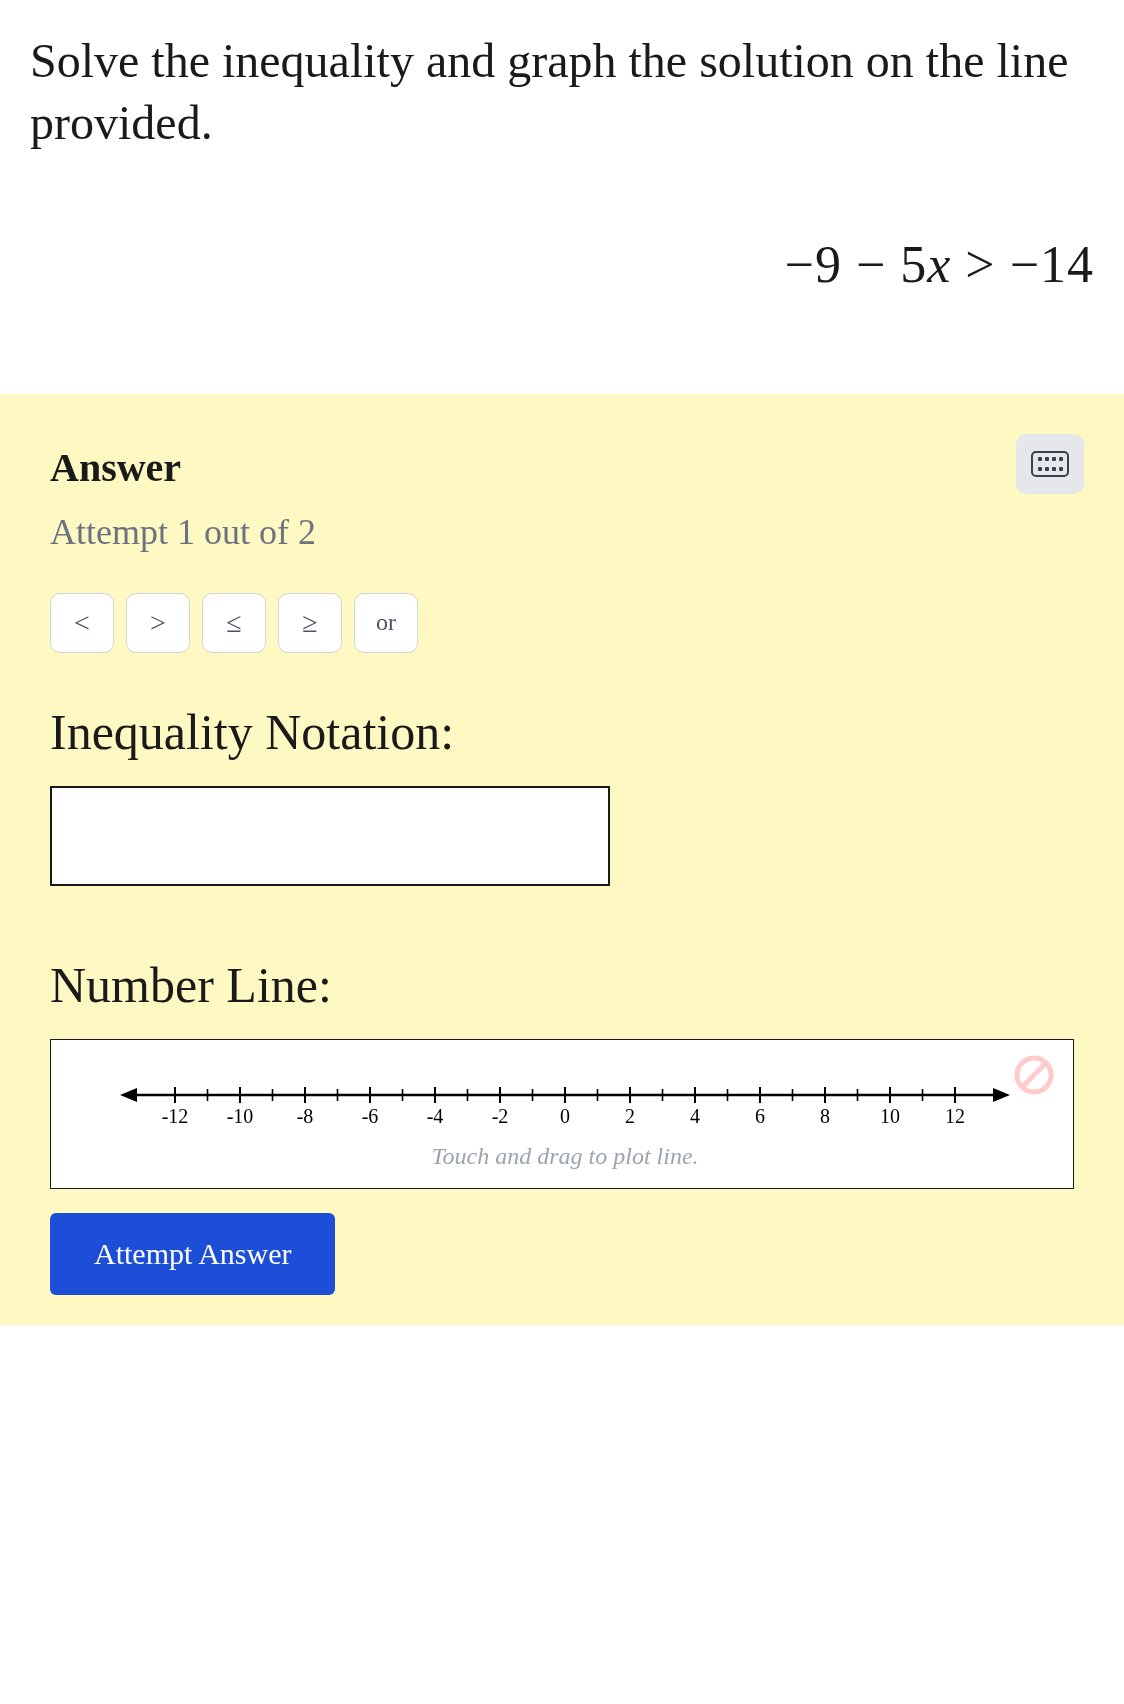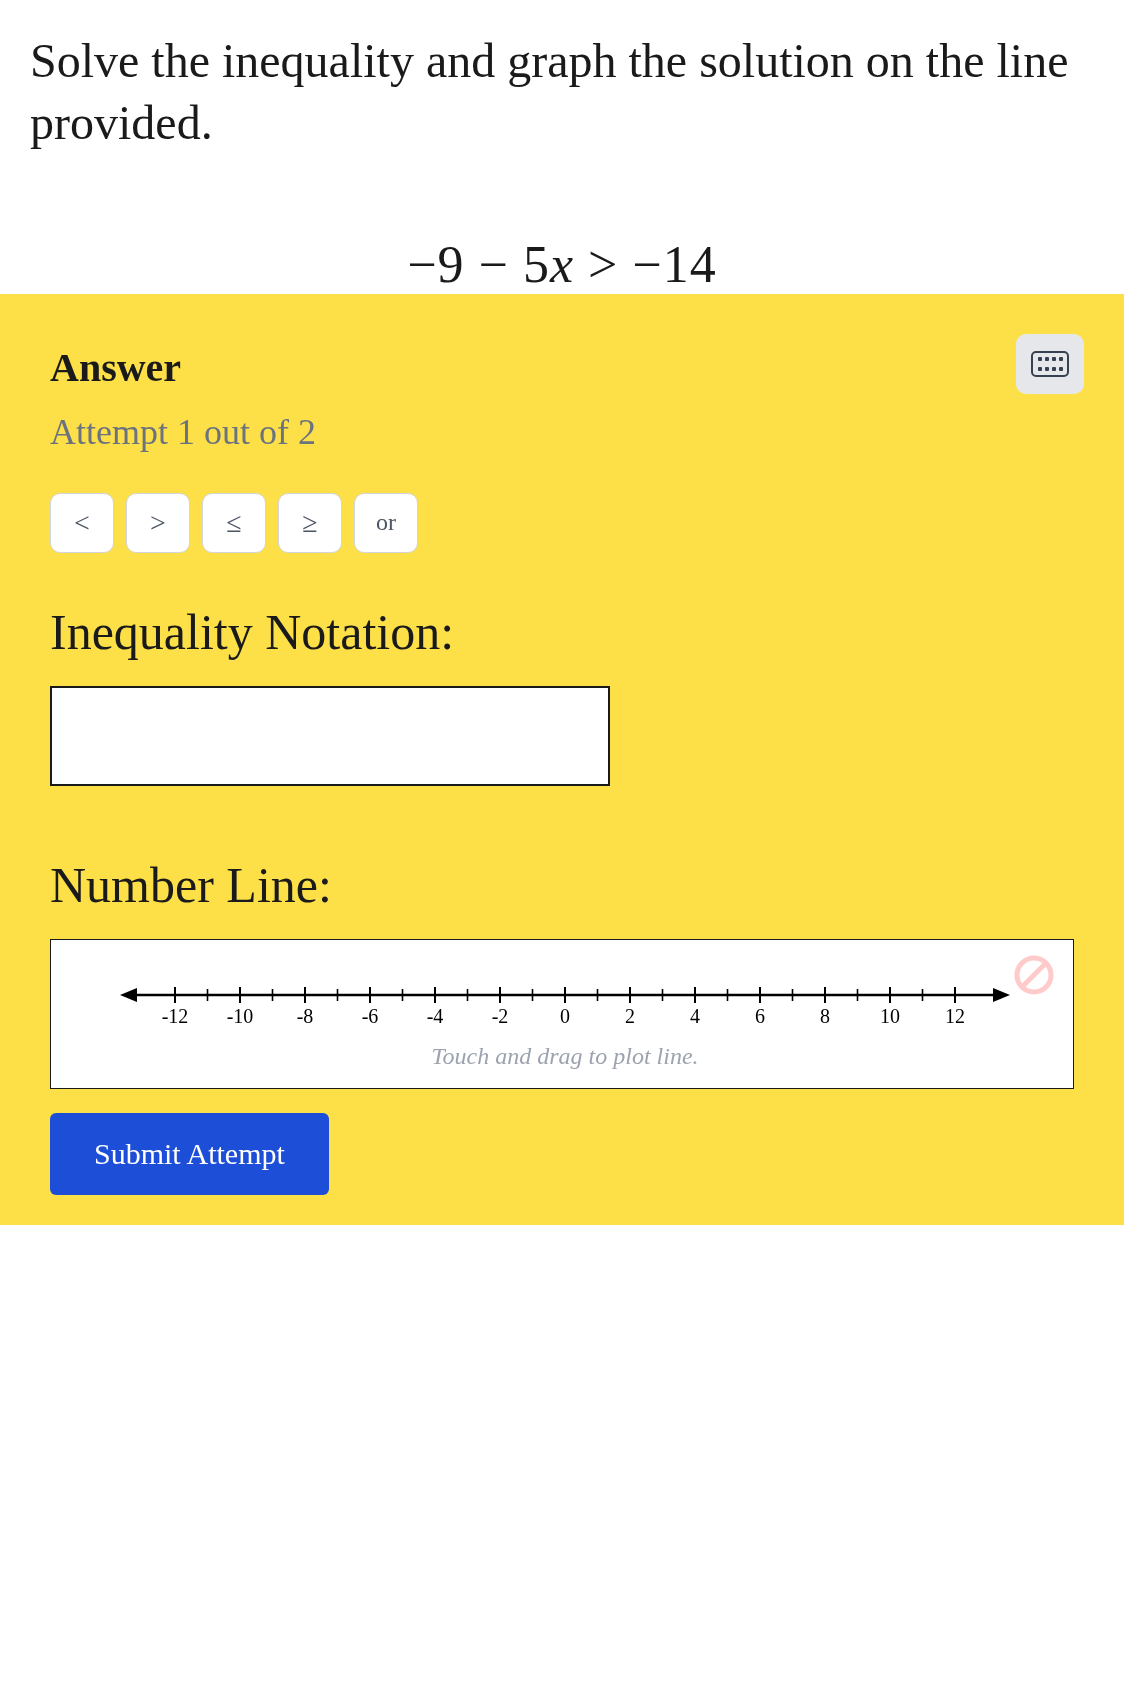--- a/index.html
+++ b/index.html
@@ -10,28 +10,29 @@
     color: #1a1a1a;
   }
   .container { padding: 30px 30px 0 30px; }
   .question-prompt {
     font-size: 48px;
     line-height: 1.3;
     font-weight: 400;
     margin-bottom: 80px;
   }
   .equation {
-    text-align: center;
+    text-align: right;
     font-size: 52px;
     font-family: 'Times New Roman', serif;
+    margin-bottom: 100px;
     letter-spacing: 1px;
   }
   .equation .var { font-style: italic; }
   .answer-panel {
-    background: #fde047;
+    background: #fef9c3;
     margin: 0 -30px;
     padding: 50px 50px 30px 50px;
     position: relative;
   }
   .answer-title {
     font-size: 40px;
     font-weight: 700;
     margin-bottom: 20px;
   }
   .attempt-text {
@@ -231,15 +232,15 @@
             <line x1="775" x2="775" y1="22" y2="38" stroke="#000" stroke-width="2"></line>
             <text x="775" y="58" text-anchor="middle" font-size="20" font-family="Georgia, serif" fill="#000">10</text>
             <line x1="807.5" x2="807.5" y1="24" y2="36" stroke="#000" stroke-width="1.6"></line>
             <line x1="840" x2="840" y1="22" y2="38" stroke="#000" stroke-width="2"></line>
             <text x="840" y="58" text-anchor="middle" font-size="20" font-family="Georgia, serif" fill="#000">12</text>
           </g>
       </svg>
       <div class="numline-hint">Touch and drag to plot line.</div>
     </div>
 
-    <button class="submit-btn">Submit Attempt</button>
+    <button class="submit-btn">Attempt Answer</button>
   </div>
 </div>
 
 </body></html>

